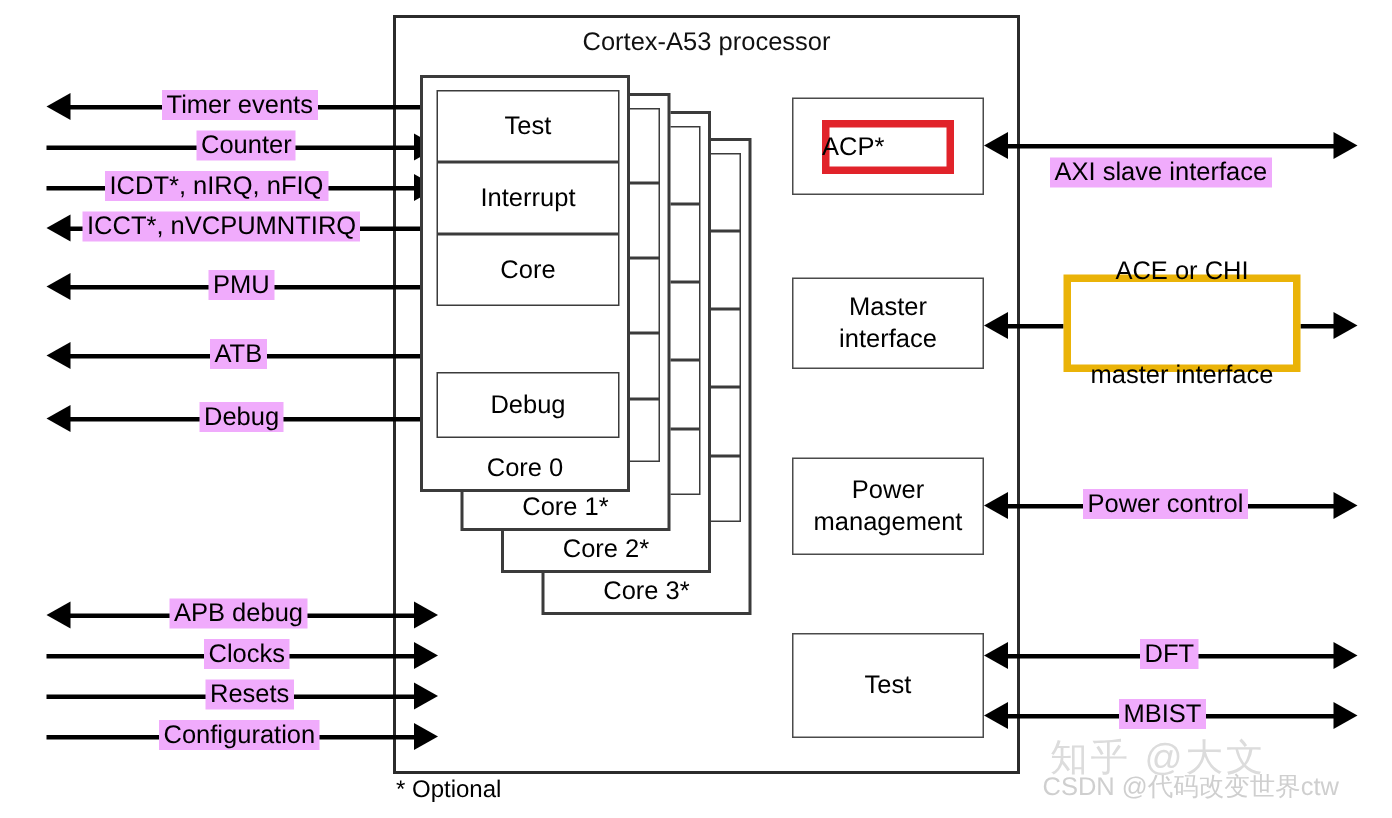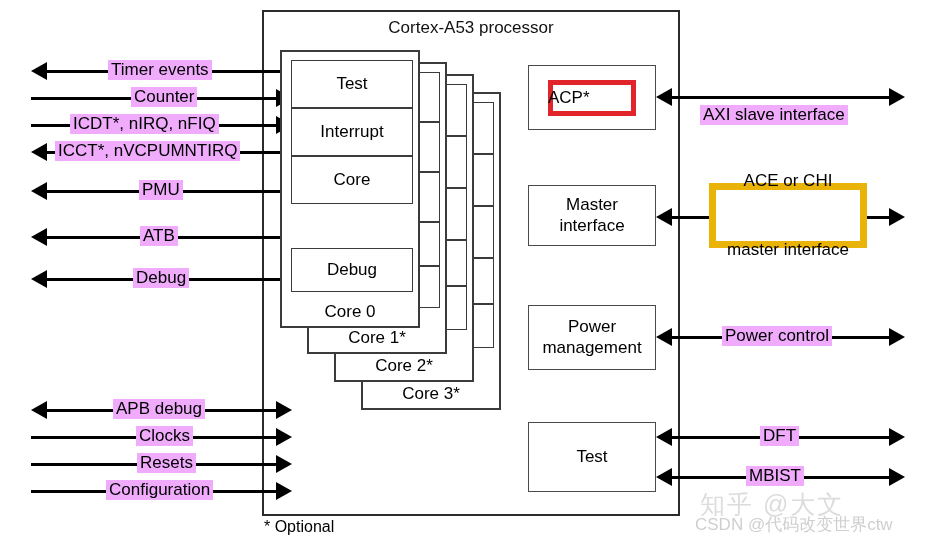--- a/index.html
+++ b/index.html
@@ -73,21 +73,21 @@
 
   
   .redbox{
     position:absolute;
     border:5px solid #e1232a;
     background:transparent;
     box-sizing:border-box;
   }
   .redlabel{
     position:absolute;
-    border:7px solid #eab308;
+    border:5px solid #eab308;
     background:#ffffff;
     box-sizing:border-box;
     display:flex;align-items:center;justify-content:center;
     text-align:center;
     font-size:17px;
     color:#000;
     line-height:1.2;
     gap:48px;
   }
 

